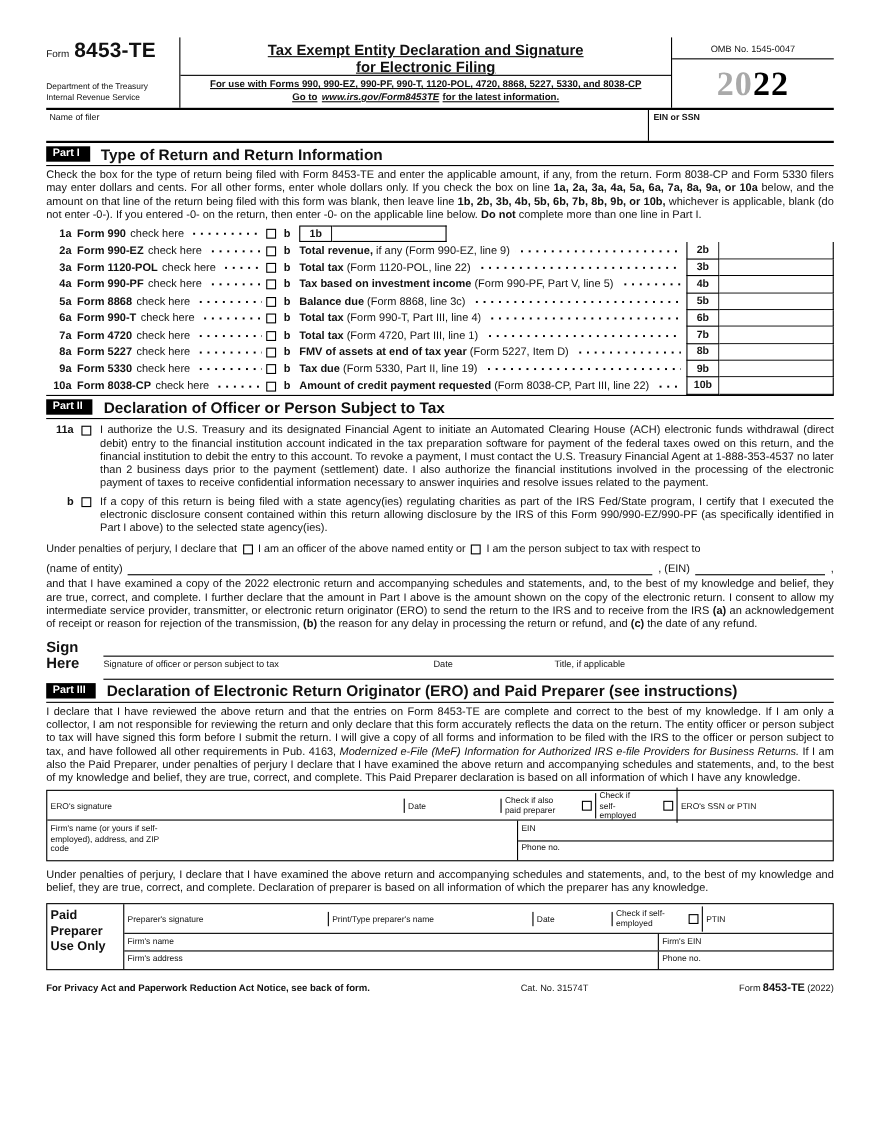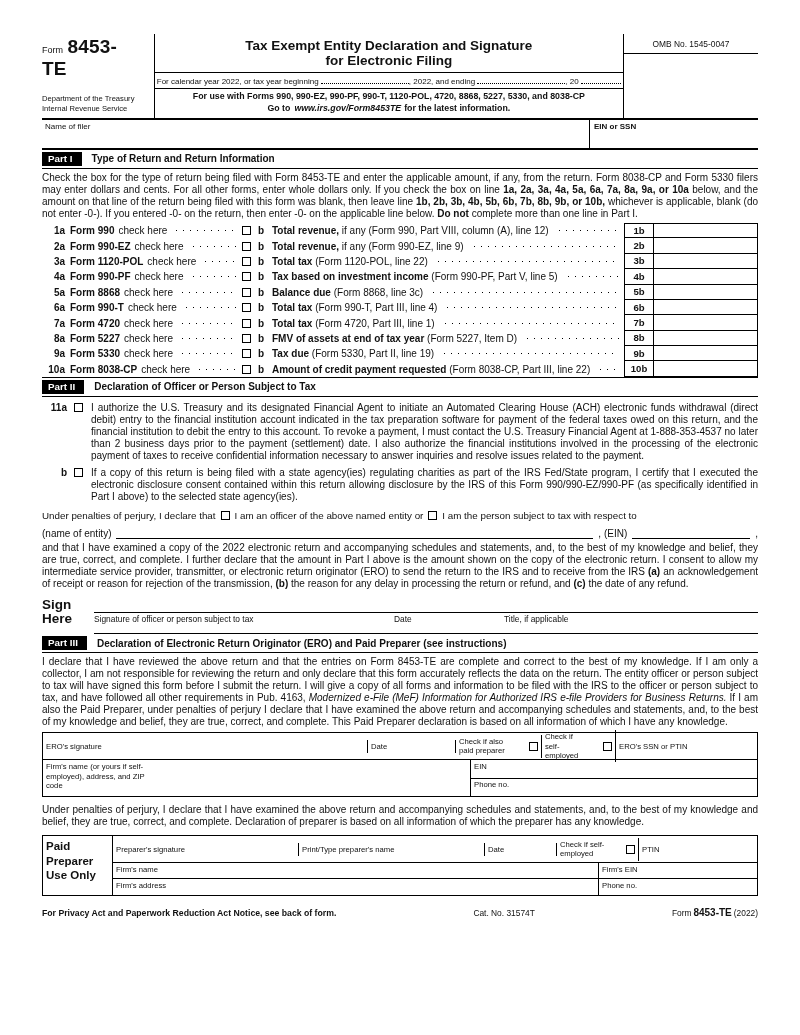--- a/index.html
+++ b/index.html
@@ -6,21 +6,21 @@
   html,body { background:#e8e8e8; }
   body { font-family:"Liberation Sans","DejaVu Sans",sans-serif; color:#111; }
   .page { width:800px; height:1035px; background:#fff; margin:0 auto; padding:34px 42px 0 42px; overflow:hidden; position:relative; }
 
   
   .hdr { display:flex; border-bottom:2px solid #000; }
   .hdr-left { width:122px; border-right:1px solid #000; display:flex; flex-direction:column; padding:2px 16px 2px 0; }
   .form-word { font-size:9px; }
   .form-num { font-size:19px; font-weight:bold; letter-spacing:0.2px; }
   .dept { font-size:7.6px; line-height:1.3; margin-top:auto; padding-bottom:2px; }
-  .hdr-center { flex:1; display:flex; flex-direction:column; text-align:center; }
+  .hdr-center { flex:1; display:flex; flex-direction:column; text-align:center;text-decoration:underline; }
   .hdr-title { font-weight:bold; font-size:13.5px; line-height:1.12; padding-top:4px; }
   .cal-line { font-size:8px; border-top:1px solid #000; margin-top:4px; padding:2.5px 2px; white-space:nowrap; }
   .dotblank { display:inline-block; border-bottom:1px dotted #000; height:8px; vertical-align:baseline; }
   .db-lg { width:88px; } .db-sm { width:40px; }
   .use-box { border-top:1px solid #000; font-weight:bold; font-size:8.8px; padding:2px 2px 3px; line-height:1.35; }
   .go-url { font-style:italic; margin:0 3px; }
   .go-pre { margin-right:1px; }
   .hdr-right { width:148px; border-left:1px solid #000; text-align:center; display:flex; flex-direction:column; }
   .omb { font-size:8.4px; padding:5px 0 4px; border-bottom:1px solid #000; }
   .year { font-family:"Liberation Serif","DejaVu Serif",serif; font-size:31px; line-height:1; padding-top:6px; letter-spacing:1px; }
@@ -29,21 +29,21 @@
 
   
   .filer { display:flex; border-bottom:2px solid #000; height:30px; }
   .filer-name { flex:1; border-right:1px solid #000; font-size:8px; padding:2px 3px; }
   .filer-ein { width:168px; font-size:8px; font-weight:bold; padding:2px 4px; }
 
   
   .part-hdr { display:flex; align-items:center; border-bottom:1px solid #000; padding:2px 0; }
   .part-hdr.bt { border-top:1px solid #000; }
   .part-badge { background:#000; color:#fff; font-weight:bold; font-size:9.8px; padding:1px 9px 2px 6px; margin-right:10px; flex:none; }
-  .part-title { font-weight:bold; font-size:10px; }
+  .part-title { font-weight:bold; font-size:14px; }
 
   
   .para { font-size:10px; line-height:1.2; text-align:justify; }
   .instr { padding:3px 0 2px; }
   b { font-weight:bold; }
   .it { font-style:italic; }
 
   
   .p1rows { margin-top:1px; }
   .p1row { display:flex; align-items:center; height:15.4px; font-size:10px; }
@@ -136,35 +136,32 @@
       <div class="dept">
         <div>Department of the Treasury</div>
         <div>Internal Revenue Service</div>
       </div>
     </div>
     <div class="hdr-center">
       <div class="hdr-title">
         <div>Tax Exempt Entity Declaration and Signature</div>
         <div>for Electronic Filing</div>
       </div>
-      <div class="cal-line">
-        <span>For calendar year 2022, or tax year beginning</span>
-        <span class="dotblank db-lg"></span><span>, 2022, and ending</span>
-        <span class="dotblank db-lg"></span><span>, 20</span>
-        <span class="dotblank db-sm"></span>
-      </div>
       <div class="use-box">
         <div>For use with Forms 990, 990-EZ, 990-PF, 990-T, 1120-POL, 4720, 8868, 5227, 5330, and 8038-CP</div>
         <div>
           <span class="go-pre">Go to</span><span class="go-url">www.irs.gov/Form8453TE</span><span>for the latest information.</span>
         </div>
       </div>
     </div>
     <div class="hdr-right">
       <div class="omb">OMB No. 1545-0047</div>
+      <div class="year">
+        <span class="y20">20</span><span class="y22">22</span>
+      </div>
     </div>
   </div>
 
   <div class="filer">
     <div class="filer-name">
       <span>Name of filer</span>
     </div>
     <div class="filer-ein">
       <span>EIN or SSN</span>
     </div>
@@ -183,24 +180,20 @@
 
     <div class="p1row first">
       <span class="c-a">1a</span>
       <span class="c-form">
           <b>Form 990</b>
           <span class="chk-txt">check here</span>
           <span class="leader"></span>
         </span>
       <span class="cbox"></span>
       <span class="c-b">b</span>
-      <span class="c-desc">
-          <span class="desc-inner"><b>Total revenue,</b><span> if any (Form 990, Part VIII, column (A), line 12)</span></span>
-          <span class="leader"></span>
-        </span>
       <span class="c-code">1b</span>
       <span class="c-amt"></span>
     </div>
 
     <div class="p1row">
       <span class="c-a">2a</span>
       <span class="c-form">
           <b>Form 990-EZ</b>
           <span class="chk-txt">check here</span>
           <span class="leader"></span>

